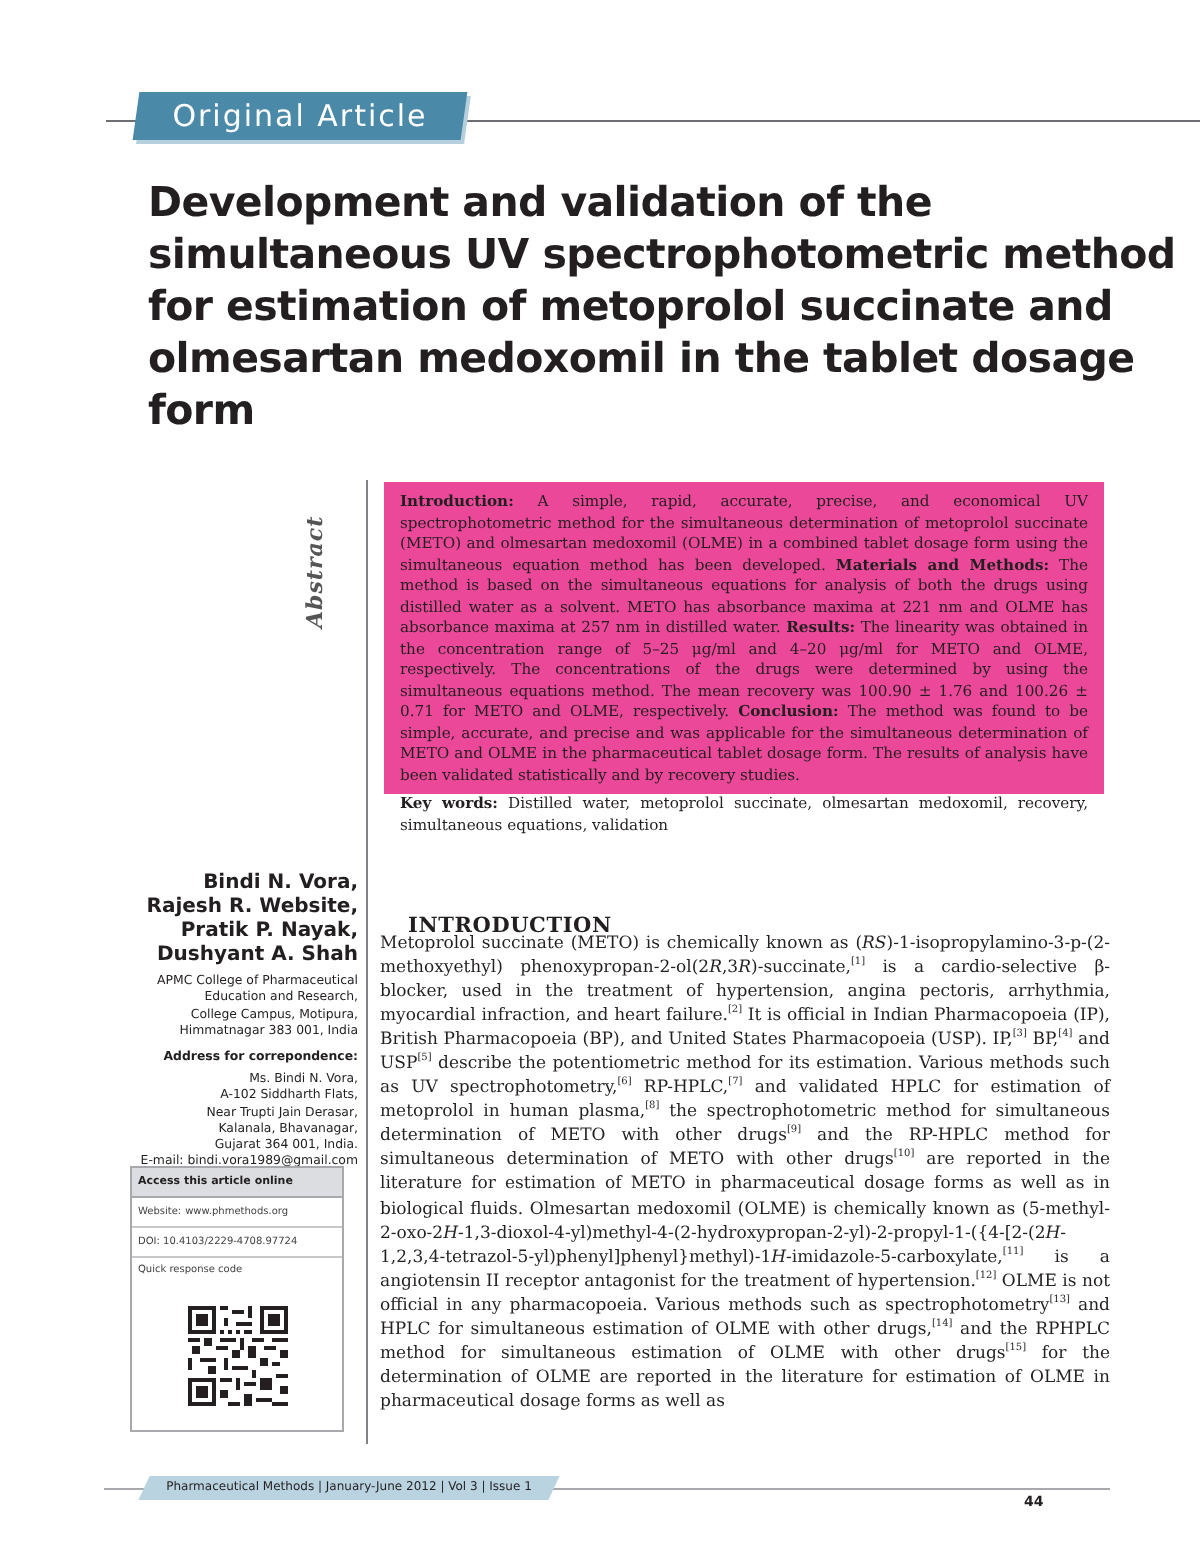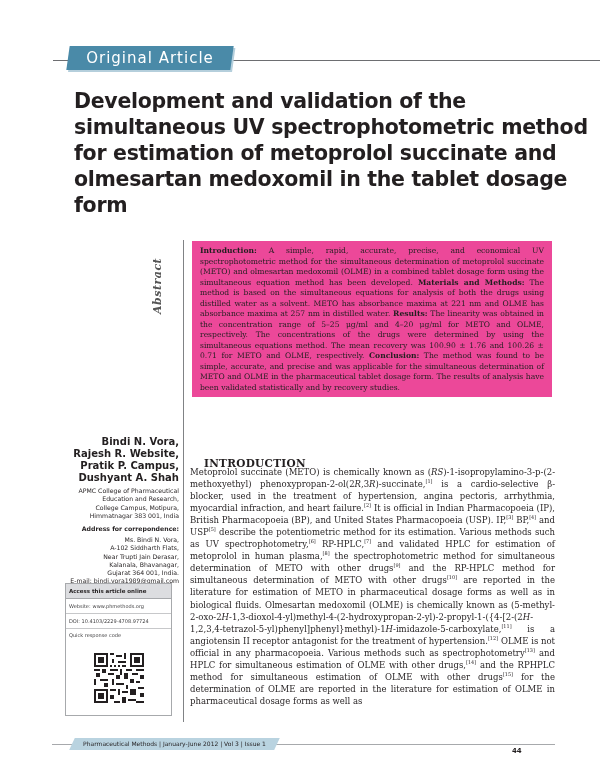--- a/index.html
+++ b/index.html
@@ -95,26 +95,29 @@
 </div>
 
 <h1 class="title">Development and validation of the simultaneous UV spectrophotometric method for estimation of metoprolol succinate and olmesartan medoxomil in the tablet dosage form</h1>
 
 <div class="abstract-label">Abstract</div>
 <div class="vline"></div>
 <div class="abstract-box">
   <p>
     <b>Introduction:</b><span> A simple, rapid, accurate, precise, and economical UV spectrophotometric method for the simultaneous determination of metoprolol succinate (METO) and olmesartan medoxomil (OLME) in a combined tablet dosage form using the simultaneous equation method has been developed. </span><b>Materials and Methods:</b><span> The method is based on the simultaneous equations for analysis of both the drugs using distilled water as a solvent. METO has absorbance maxima at 221 nm and OLME has absorbance maxima at 257 nm in distilled water. </span><b>Results:</b><span> The linearity was obtained in the concentration range of 5–25 μg/ml and 4–20 μg/ml for METO and OLME, respectively. The concentrations of the drugs were determined by using the simultaneous equations method. The mean recovery was 100.90 ± 1.76 and 100.26 ± 0.71 for METO and OLME, respectively. </span><b>Conclusion:</b><span> The method was found to be simple, accurate, and precise and was applicable for the simultaneous determination of METO and OLME in the pharmaceutical tablet dosage form. The results of analysis have been validated statistically and by recovery studies.</span>
   </p>
+  <p class="kw">
+    <b>Key words:</b><span> Distilled water, metoprolol succinate, olmesartan medoxomil, recovery, simultaneous equations, validation</span>
+  </p>
 </div>
 
 <div class="authors">
   <div>Bindi N. Vora,</div>
   <div>Rajesh R. Website,</div>
-  <div>Pratik P. Campus,</div>
+  <div>Pratik P. Nayak,</div>
   <div>Dushyant A. Shah</div>
 </div>
 <div class="affil">
   <div>APMC College of Pharmaceutical</div>
   <div>Education and Research,</div>
   <div>College Campus, Motipura,</div>
   <div>Himmatnagar 383 001, India</div>
 </div>
 <div class="corr-head">Address for correpondence:</div>
 <div class="corr">

